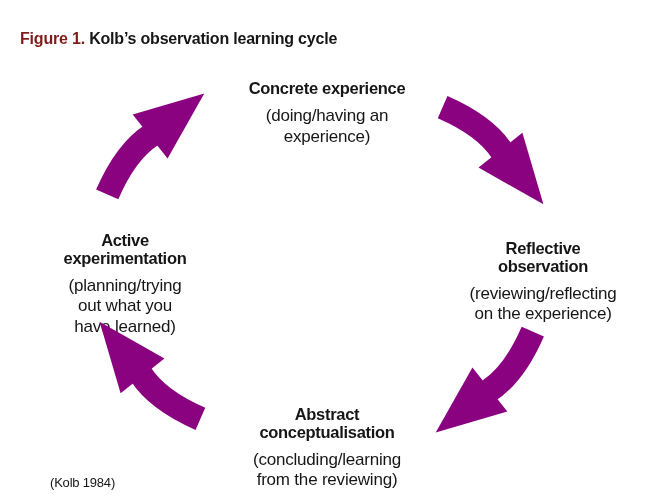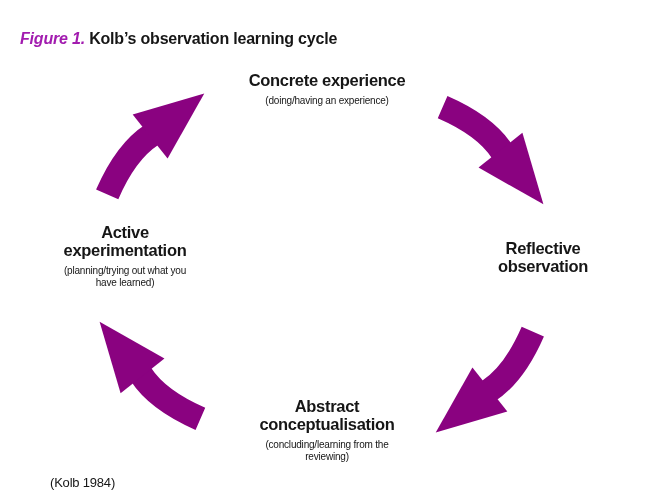--- a/index.html
+++ b/index.html
@@ -27,34 +27,34 @@
   .node {
     position: absolute;
     transform: translateX(-50%);
     text-align: center;
   }
   .node-heading {
     font-weight: bold;
     font-size: 16.5px;
     line-height: 1.08;
     letter-spacing: -0.3px;
-    margin: 0 auto;
+    margin: 8px auto;
   }
   .node-subtitle {
-    font-size: 10px;
+    font-size: 17px;
     line-height: 1.22;
     letter-spacing: -0.2px;
     margin: 5px auto 0;
   }
 
   .node-top    { left: 327px; top: 72px;  width: 210px; }
   .node-top    .node-heading  { max-width: 205px; }
   .node-top    .node-subtitle { max-width: 128px; }
 
-  .node-right  { left: 543px; top: 240px; width: 170px; }
+  .node-right  { left: 543px; top: 232px; width: 170px; }
   .node-right  .node-heading  { max-width: 112px; }
   .node-right  .node-subtitle { max-width: 155px; }
 
   .node-bottom { left: 327px; top: 398px; width: 180px; }
   .node-bottom .node-heading  { max-width: 152px; }
   .node-bottom .node-subtitle { max-width: 165px; }
 
   .node-left   { left: 125px; top: 224px; width: 170px; }
   .node-left   .node-heading  { max-width: 140px; }
   .node-left   .node-subtitle { max-width: 134px; }
@@ -77,31 +77,32 @@
     letter-spacing: -0.2px;
     margin-left: 32px;
   }
 </style>
 </head>
 <body style="color: rgb(22, 22, 22); background: rgb(255, 255, 255);">
 
 <div class="canvas">
 
   <div class="fig-title">
-    <span class="fig-label" style="color: #a21caf; font-style: italic;">Figure 1.</span>
+    <span class="fig-label" style="color: #7f1d1d;">Figure 1.</span>
     <span>Kolb’s observation learning cycle</span>
   </div>
 
   <div class="node node-top">
     <div class="node-heading">Concrete experience</div>
     <div class="node-subtitle">(doing/having an experience)</div>
   </div>
 
   <div class="node node-right">
     <div class="node-heading">Reflective observation</div>
+    <div class="node-subtitle">(reviewing/reflecting on the experience)</div>
   </div>
 
   <div class="node node-bottom">
     <div class="node-heading">Abstract conceptualisation</div>
     <div class="node-subtitle">(concluding/learning from the reviewing)</div>
   </div>
 
   <div class="node node-left">
     <div class="node-heading">Active experimentation</div>
     <div class="node-subtitle">(planning/trying out what you have learned)</div>

